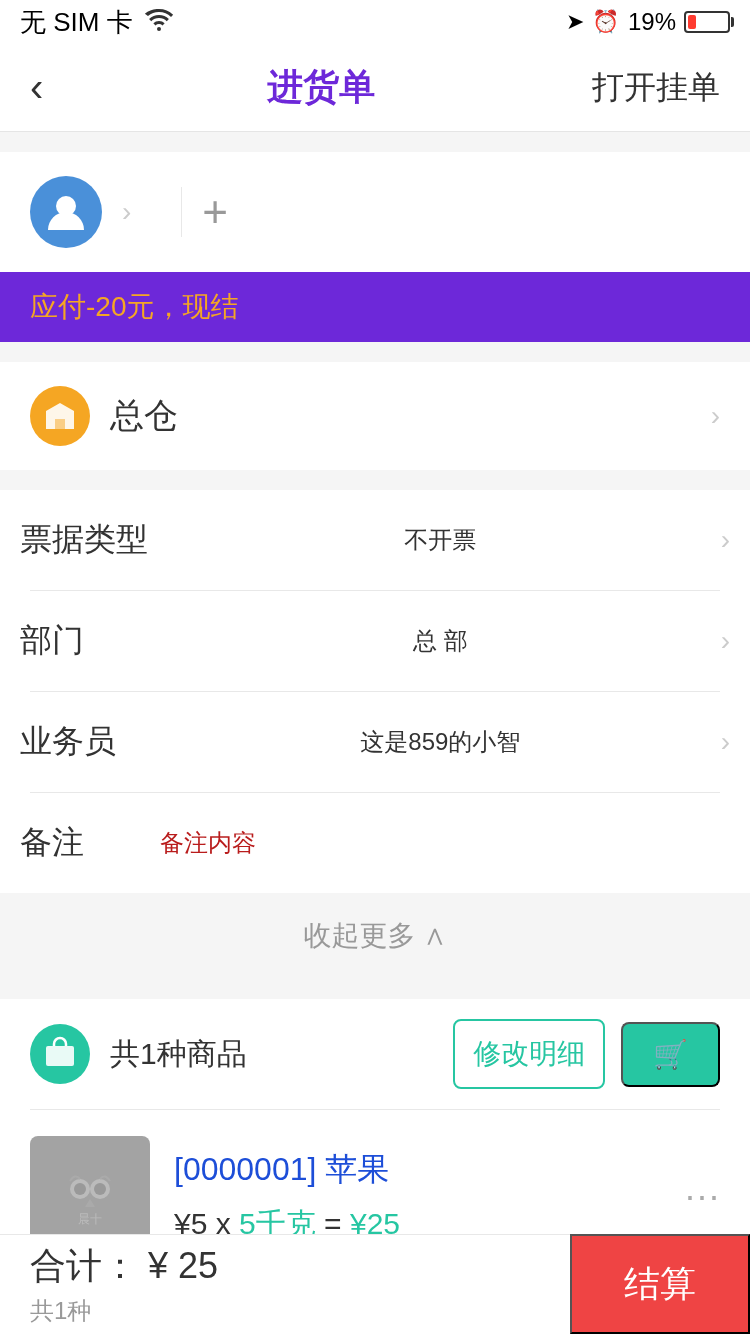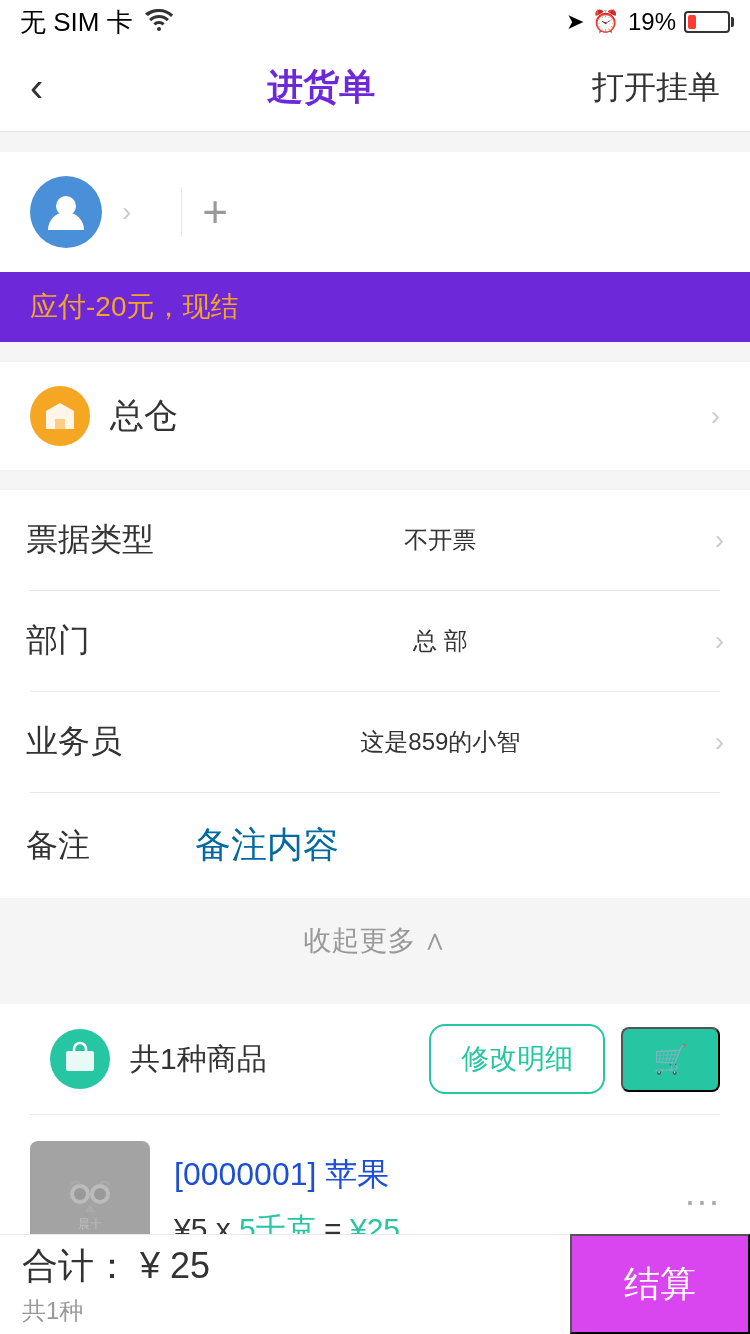--- a/index.html
+++ b/index.html
@@ -92,56 +92,54 @@
       display: flex; align-items: center; justify-content: center;
       margin-right: 20px; flex-shrink: 0; font-size: 30px; color: #fff;
     }
     .warehouse-name { flex: 1; font-size: 34px; color: #333; }
 
     
     .form-row {
       background: #fff;
       display: flex;
       align-items: center;
-      padding: 28px 26px;
+      padding: 28px 20px;
       min-height: 90px;
-      gap: 29px;
     }
     .form-label { font-size: 32px; color: #333; width: 140px; flex-shrink: 0; }
     .form-value { flex: 1; font-size: 24px; color: #333; text-align: center; }
-    .form-placeholder { flex: 1; font-size: 36px; color: #0369a1; }
+    .form-placeholder { flex: 1; font-size: 24px; color: #b91c1c; }
 
     
     .collapse-row {
       background: #f5f5f5;
       display: flex;
       align-items: center;
       justify-content: center;
       padding: 24px;
       font-size: 28px;
       color: #999;
     }
 
     
     .products-header {
       background: #fff;
       display: flex;
       align-items: center;
       padding: 20px 30px;
-      margin-left: 20px;
     }
     .products-icon {
       width: 60px; height: 60px; border-radius: 50%; background: #26c6a2;
       display: flex; align-items: center; justify-content: center;
       margin-right: 20px; flex-shrink: 0;
     }
     .products-count { flex: 1; font-size: 30px; color: #333; }
     .btn-outline {
       border: 2px solid #26c6a2; color: #26c6a2; background: #fff;
-      padding: 14px 30px; border-radius: 16px; font-size: 28px;
+      padding: 14px 18px; border-radius: 8px; font-size: 28px;
       margin-right: 16px;
     }
     .btn-primary {
       background: #26c6a2; color: #fff;
       padding: 14px 30px; border-radius: 8px; font-size: 28px;
       display: flex; align-items: center; gap: 8px;
     }
 
     
     .product-item {
@@ -169,32 +167,32 @@
       display: flex;
       align-items: stretch;
       height: 100px;
     }
     .bottom-total {
       background: #fff;
       flex: 1;
       display: flex;
       flex-direction: column;
       justify-content: center;
-      padding: 0 22px;
+      padding: 0 30px;
       border-top: 1px solid #e8e8e8;
     }
     .total-amount { font-size: 36px; color: #333; font-weight: 500; }
     .total-count { font-size: 24px; color: #999; margin-top: 4px; }
     .btn-hold {
       background: #f5a623; color: #fff;
       width: 180px; display: flex; align-items: center; justify-content: center;
       font-size: 36px; font-weight: 500;
     }
     .btn-checkout {
-      background: #d946ef; color: #fff;
+      background: #ef4444; color: #fff;
       width: 180px; display: flex; align-items: center; justify-content: center;
       font-size: 36px; font-weight: 500;
     }
   </style>
 </head>
 <body>
 
 <div class="status-bar">
   <div class="status-left">
     <span>无 SIM 卡</span>

